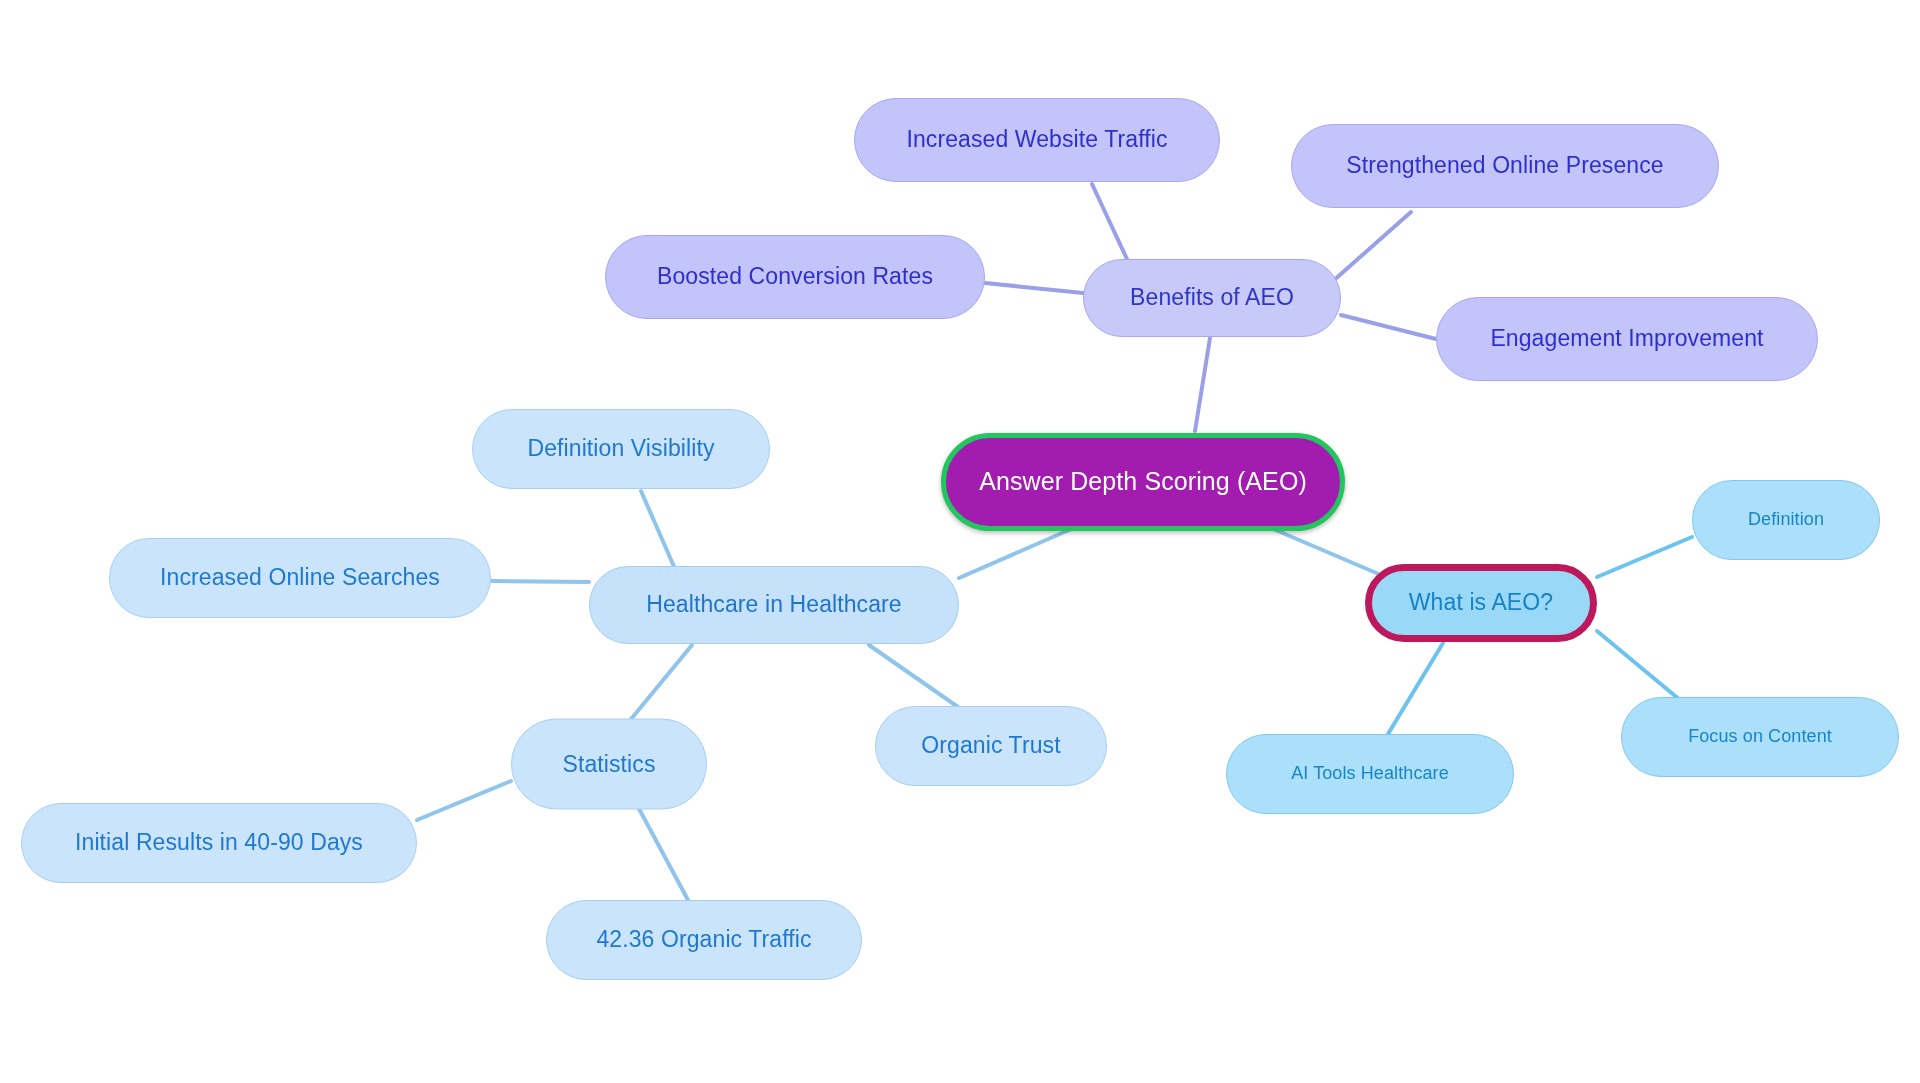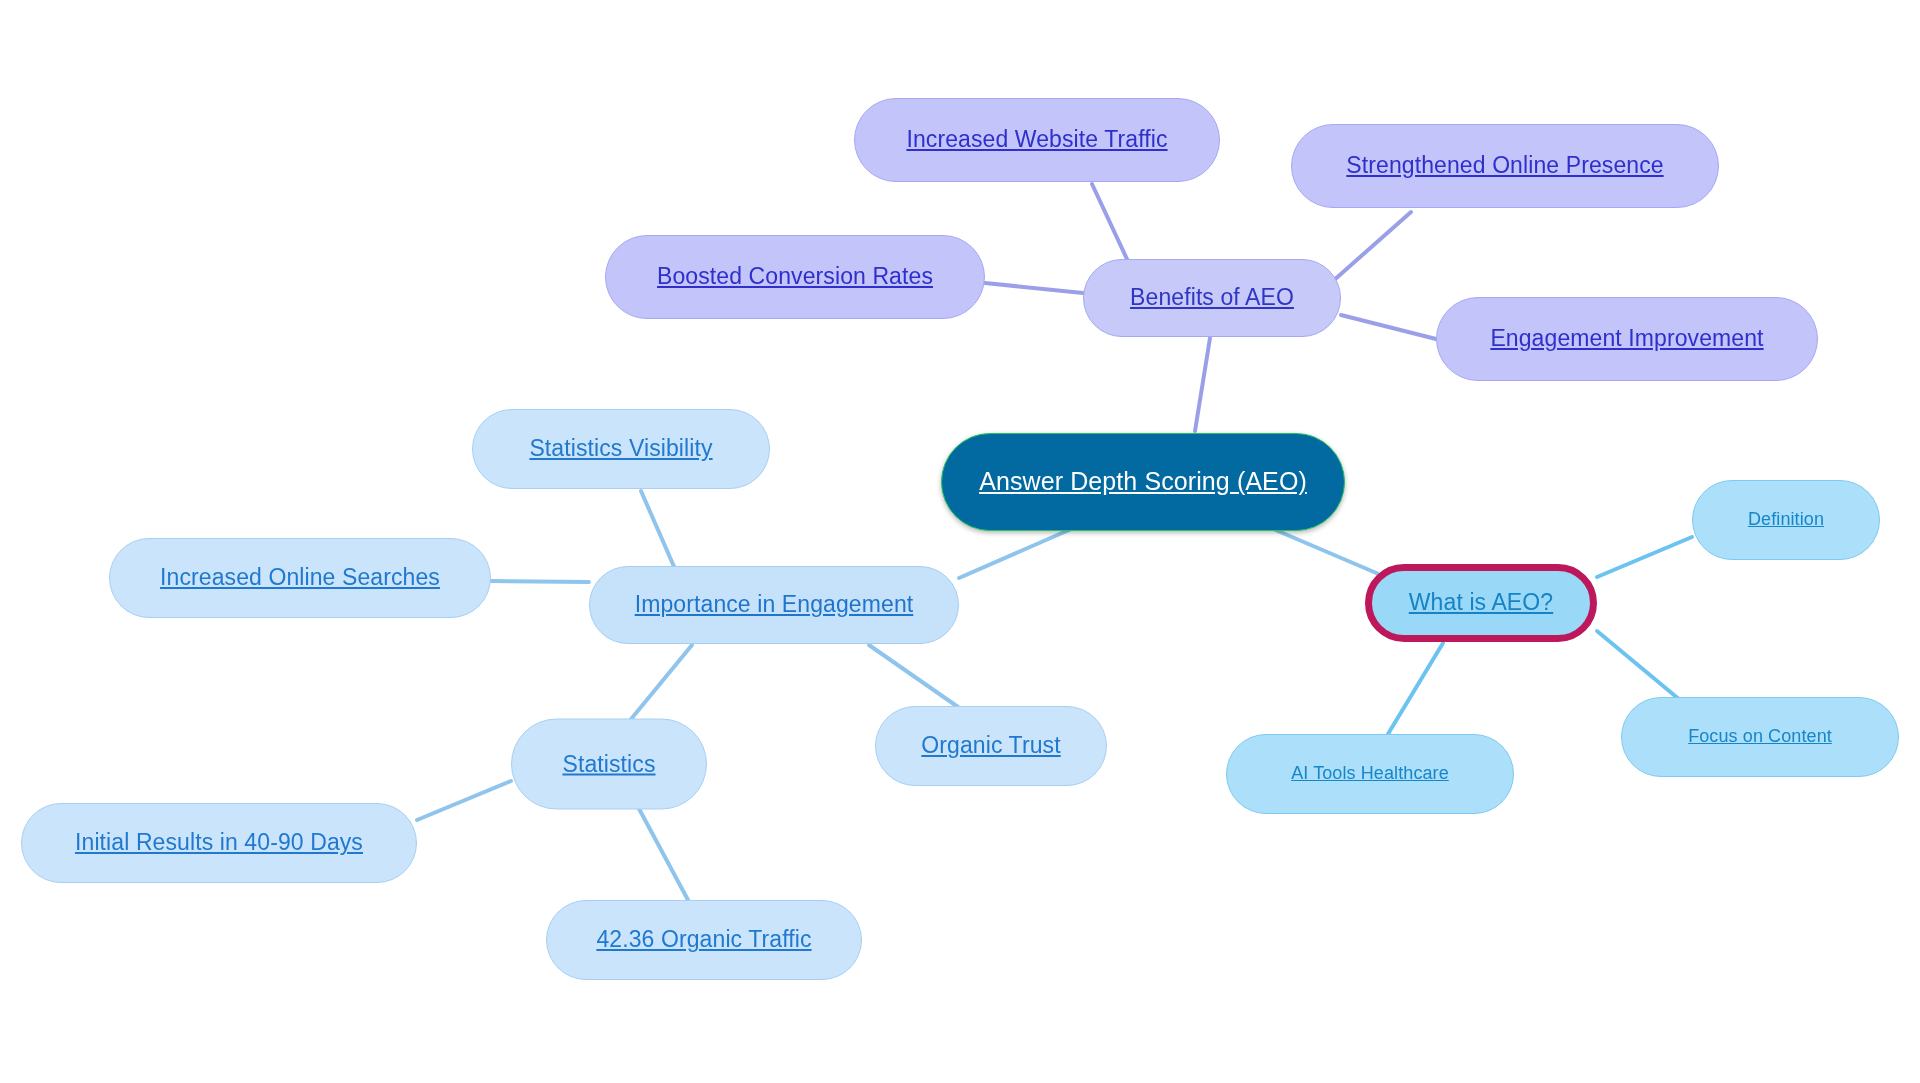--- a/index.html
+++ b/index.html
@@ -33,26 +33,25 @@
     box-sizing: border-box;
     display: flex;
     align-items: center;
     justify-content: center;
     text-align: right;
     border-radius: 999px;
     white-space: nowrap;
     line-height: 1.1;
     letter-spacing: 0.1px;
     transform: translate(-50%, -50%);
-    text-decoration: underline;
   }
   .node-root {
-    background: #0369a1;
+    background: #a21caf;
     color: #ffffff;
-    border: 1px solid #22c55e;
+    border: 5px solid #22c55e;
     font-size: 25px;
     box-shadow: 0 2px 5px rgba(0,0,0,0.28);
   }
   .node-purple-branch {
     background: #c7caf8;
     color: #2f35c4;
     border: 1px solid #a3a8ef;
     font-size: 23px;
   }
   .node-purple-leaf {
@@ -108,22 +107,22 @@
       <line x1="1597" y1="631" x2="1680" y2="700" stroke="#6cc3ef" stroke-width="4" stroke-linecap="round"></line>
       <line x1="1443" y1="643" x2="1388" y2="734" stroke="#6cc3ef" stroke-width="4" stroke-linecap="round"></line>
     </svg>
   <div id="node-layer">
       <div class="node node-root" style="left: 1143px; top: 482px; width: 404px; height: 98px;">Answer Depth Scoring (AEO)</div>
       <div class="node node-purple-branch" style="left: 1212px; top: 298px; width: 258px; height: 78px;">Benefits of AEO</div>
       <div class="node node-purple-leaf" style="left: 1037px; top: 140px; width: 366px; height: 84px;">Increased Website Traffic</div>
       <div class="node node-purple-leaf" style="left: 1505px; top: 166px; width: 428px; height: 84px;">Strengthened Online Presence</div>
       <div class="node node-purple-leaf" style="left: 795px; top: 277px; width: 380px; height: 84px;">Boosted Conversion Rates</div>
       <div class="node node-purple-leaf" style="left: 1627px; top: 339px; width: 382px; height: 84px;">Engagement Improvement</div>
-      <div class="node node-blue-branch" style="left: 774px; top: 605px; width: 370px; height: 78px;">Importance in Engagement</div>
-      <div class="node node-blue-leaf" style="left: 621px; top: 449px; width: 298px; height: 80px;">Statistics Visibility</div>
+      <div class="node node-blue-branch" style="left: 774px; top: 605px; width: 370px; height: 78px;">Healthcare in Healthcare</div>
+      <div class="node node-blue-leaf" style="left: 621px; top: 449px; width: 298px; height: 80px;">Definition Visibility</div>
       <div class="node node-blue-leaf" style="left: 300px; top: 578px; width: 382px; height: 80px;">Increased Online Searches</div>
       <div class="node node-blue-leaf" style="left: 609px; top: 764px; width: 196px; height: 91px;">Statistics</div>
       <div class="node node-blue-leaf" style="left: 991px; top: 746px; width: 232px; height: 80px;">Organic Trust</div>
       <div class="node node-cyan-branch" style="left: 1481px; top: 603px; width: 232px; height: 78px;">What is AEO?</div>
       <div class="node node-cyan-leaf" style="left: 1786px; top: 520px; width: 188px; height: 80px;">Definition</div>
       <div class="node node-cyan-leaf" style="left: 1760px; top: 737px; width: 278px; height: 80px;">Focus on Content</div>
       <div class="node node-cyan-leaf" style="left: 1370px; top: 774px; width: 288px; height: 80px;">AI Tools Healthcare</div>
       <div class="node node-blue-leaf" style="left: 219px; top: 843px; width: 396px; height: 80px;">Initial Results in 40-90 Days</div>
       <div class="node node-blue-leaf" style="left: 704px; top: 940px; width: 316px; height: 80px;">42.36 Organic Traffic</div>
     </div>

